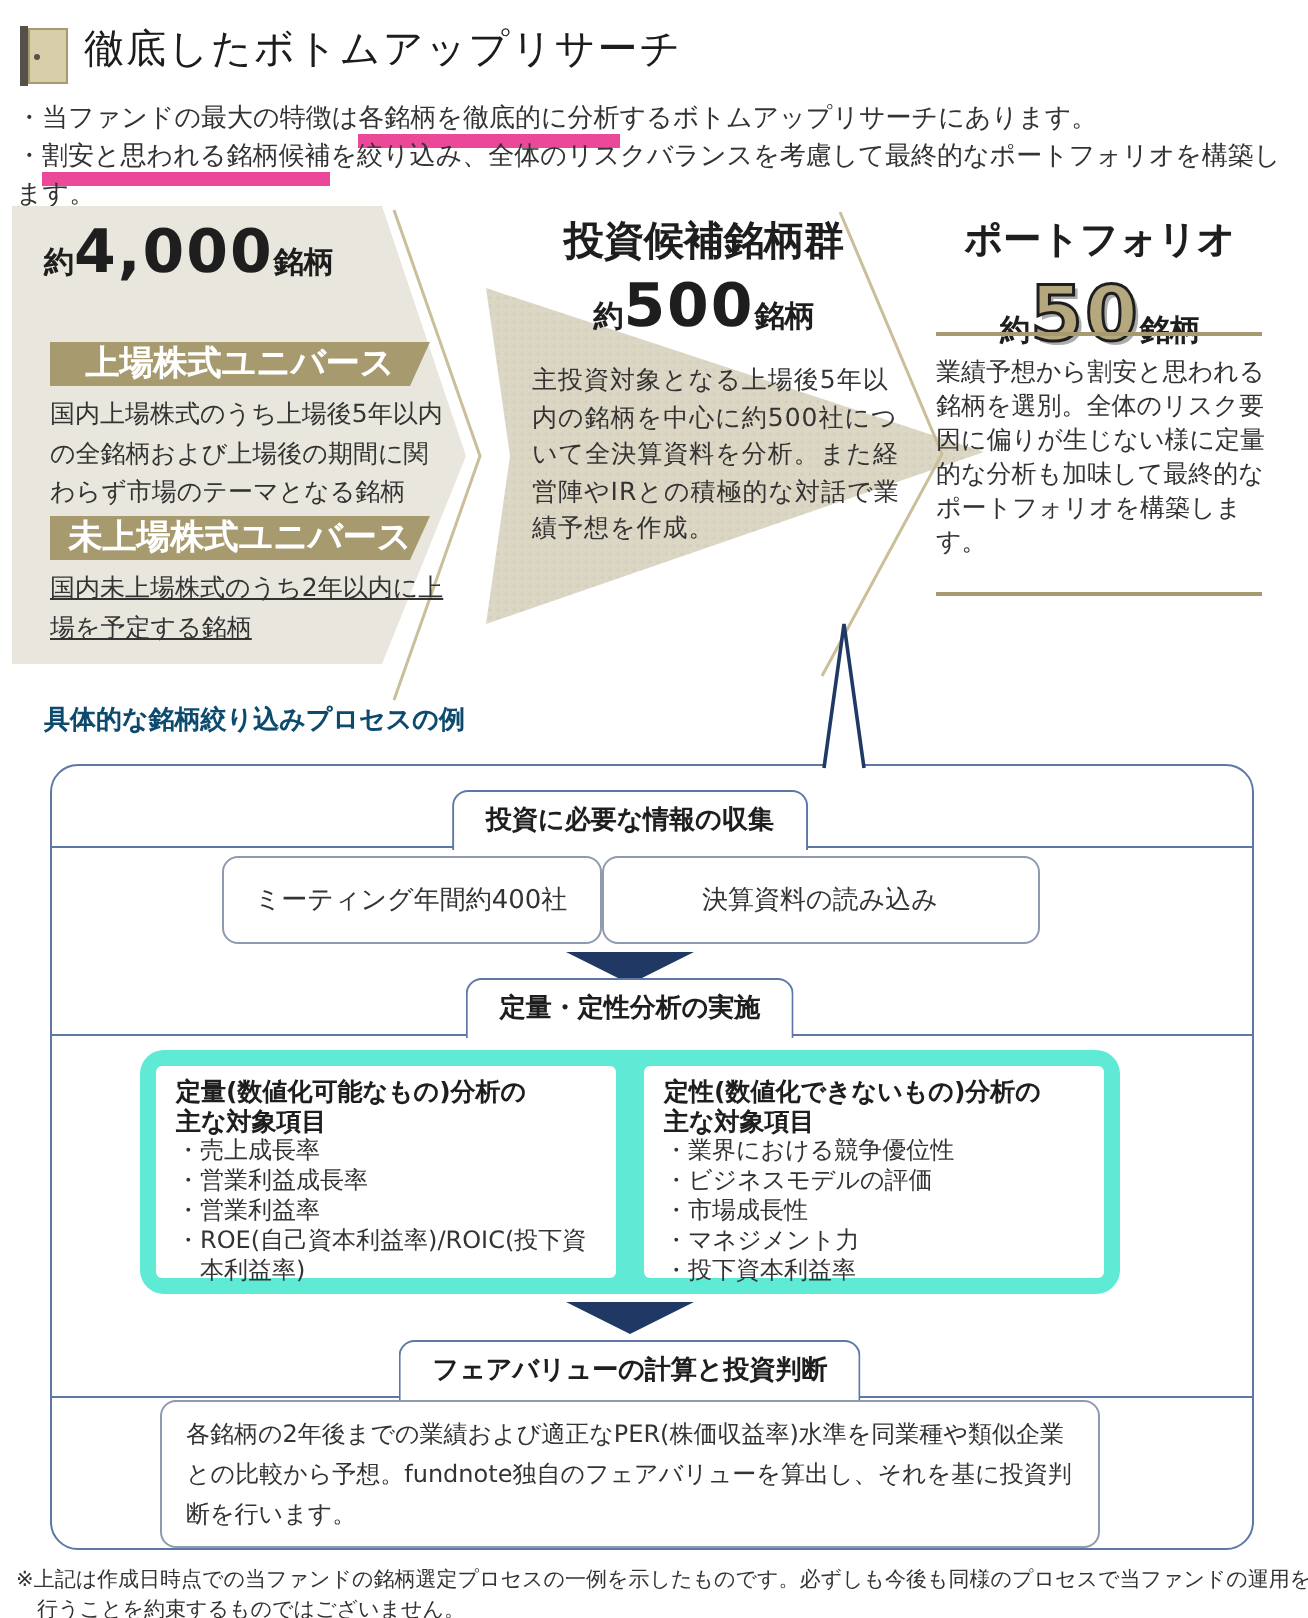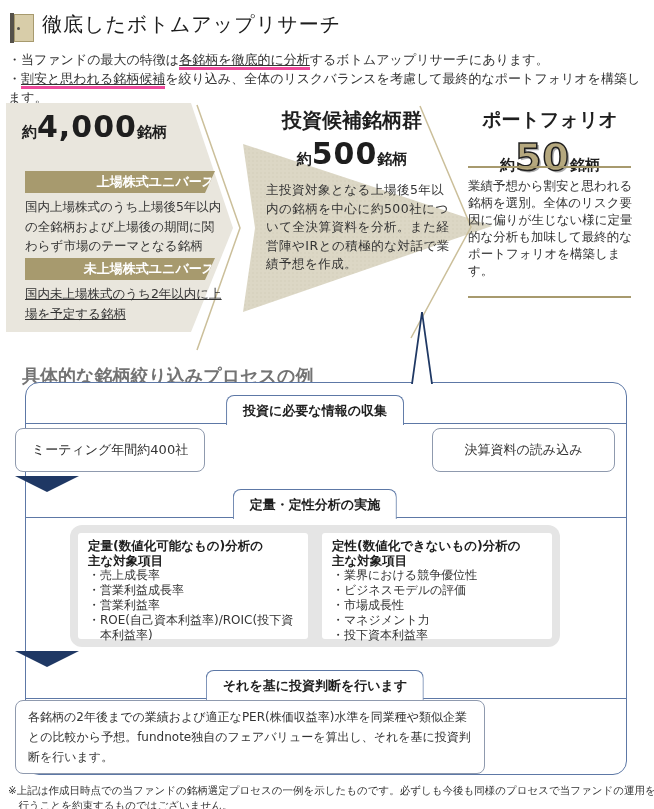--- a/index.html
+++ b/index.html
@@ -10,74 +10,74 @@
   }
   .abs{position:absolute;}
 
   
   .door-icon{left:10px;top:13px;width:27px;height:30px;}
   .door-bar{position:absolute;left:0;top:0;width:4px;height:30px;background:#55514a;}
   .door-panel{position:absolute;left:4px;top:1px;width:20px;height:28px;background:#d8cda9;border:1px solid #a79a6e;box-sizing:border-box;}
   .door-knob{position:absolute;left:7px;top:14px;width:3px;height:3px;border-radius:50%;background:#55514a;}
   .page-title{left:42px;top:11px;font-size:20px;font-weight:500;color:#1c1c1c;letter-spacing:1px;}
   .bullets{left:8px;top:50px;width:640px;font-size:13px;line-height:19px;color:#333;}
-  .u{border-bottom:3px solid #ec4899;text-decoration:underline;}
+  .u{border-bottom:7px solid #ec4899;}
 
   
   .diagram-svg{left:0;top:100px;}
   .col-title{font-weight:bold;color:#1e1e1e;}
   .c1-title{left:22px;top:107px;width:210px;font-size:20px;}
   .numline{margin-top:2px;}
   .num-s{font-size:15px;font-weight:bold;color:#1e1e1e;}
   .num-b{font-size:30px;font-weight:700;color:#1e1e1e;letter-spacing:1px;}
   .badge{left:25px;width:190px;height:22px;line-height:22px;background:#a79a6e;color:#fff;
-         font-size:13px;font-weight:bold;text-align:right;
+         font-size:17px;font-weight:bold;text-align:center;
          clip-path:polygon(0 0,100% 0,calc(100% - 10px) 100%,0 100%);}
   .badge1{top:171px;}
   .badge2{top:258px;}
   .body-txt{font-size:12.5px;color:#333;}
   .c1-txt1{left:25px;top:197px;width:198px;line-height:19.5px;}
   .c1-txt2{left:25px;top:284px;width:198px;line-height:19.5px;text-decoration:underline;}
   .c2-title{left:252px;top:107px;width:200px;font-size:20px;text-align:center;}
   .c2-txt{left:266px;top:181px;width:184px;line-height:18.5px;letter-spacing:.5px;}
   .c3-title{left:468px;top:107px;width:164px;font-size:19px;text-align:center;}
   .num-xl{font-size:38px;font-weight:bold;color:#b5a87e;
           -webkit-text-stroke:1.5px #1e1e1e;text-shadow:2px 2px 0 rgba(70,70,70,.45);letter-spacing:1px;}
   .rule{left:468px;width:163px;height:2px;background:#a79a6e;}
   .rule1{top:166px;}
   .rule2{top:296px;}
   .c3-txt{left:468px;top:177px;width:168px;line-height:17px;}
 
   
-  .process-label{left:22px;top:364px;font-size:18px;font-weight:bold;color:#737373;}
+  .process-label{left:22px;top:351px;font-size:13px;font-weight:bold;color:#0c4a6e;}
   .big-container{left:25px;top:382px;width:602px;height:393px;border:1.5px solid #5d78a6;border-radius:14px;box-sizing:border-box;background:#fff;z-index:1;padding-left:16px;}
   .funnel-tri{left:402px;top:308px;z-index:3;}
 
   .stage-header{position:absolute;left:0;right:0;height:30px;}
   .stage-line{position:absolute;left:0;right:0;bottom:0;border-bottom:1.5px solid #5d78a6;}
   .stage-tab{position:absolute;bottom:-1px;left:50%;transform:translateX(calc(-50% - 11px));
              background:#fff;border:1.5px solid #5d78a6;border-bottom:none;border-radius:8px 8px 0 0;
              padding:0 16px;height:29px;line-height:29px;font-size:13px;font-weight:bold;color:#1e1e1e;white-space:nowrap;z-index:2;}
   .sh1{top:11px;}
   .sh2{top:110px;height:25px;}
   .sh3{top:288px;height:28px;}
 
-  .row-center{position:absolute;left:0;right:0;display:flex;justify-content:space-between;transform:translateX(-11px);}
+  .row-center{position:absolute;left:0;right:0;display:flex;justify-content:center;transform:translateX(-11px);}
   .info-row{top:45px;}
   .info-box{border:1px solid #8f9aae;border-radius:8px;background:#fff;height:44px;
             display:flex;align-items:center;justify-content:center;font-size:13px;color:#333;box-sizing:border-box;}
   .ib1{width:190px;}
-  .ib2{width:183px;}
+  .ib2{width:219px;}
 
   .down-arrow{width:0;height:0;border-left:32px solid transparent;border-right:32px solid transparent;border-top:16px solid #1f3864;}
   .ar1{top:93px;}
   .ar2{top:268px;}
 
   .gold-wrap{position:absolute;top:142px;left:50%;transform:translateX(calc(-50% - 11px));
-             width:490px;height:122px;background:#e5e5e5;border-radius:12px;box-sizing:border-box;
+             width:490px;height:122px;background:#5eead4;border-radius:12px;box-sizing:border-box;
              padding:8px;display:flex;gap:14px;}
   .gold-box{flex:1;background:#fff;border-radius:3px;padding:5px 10px;box-sizing:border-box;font-size:12px;line-height:15px;color:#333;}
   .gold-box h4{margin:0;font-size:12.5px;line-height:15px;color:#1e1e1e;}
   .gold-box ul{margin:0;padding:0;list-style:none;}
   .gold-box li{padding-left:1em;text-indent:-1em;}
 
   .fv-row{top:317px;}
   .fv-box{width:470px;border:1px solid #8f9aae;border-radius:8px;background:#fff;box-sizing:border-box;
           padding:6px 12px;font-size:12px;line-height:20px;color:#333;}
 
@@ -178,21 +178,21 @@
         <li>・投下資本利益率</li>
       </ul>
     </div>
   </div>
   <div class="row-center ar2">
     <div class="down-arrow"></div>
   </div>
 
   <div class="stage-header sh3">
     <div class="stage-line"></div>
-    <div class="stage-tab">それを基に投資判断を行います</div>
+    <div class="stage-tab">フェアバリューの計算と投資判断</div>
   </div>
   <div class="row-center fv-row">
     <div class="fv-box">各銘柄の2年後までの業績および適正なPER(株価収益率)水準を同業種や類似企業との比較から予想。fundnote独自のフェアバリューを算出し、それを基に投資判断を行います。</div>
   </div>
 
 </div>
 
 <div class="abs footnote"><span>※</span><span>上記は作成日時点での当ファンドの銘柄選定プロセスの一例を示したものです。必ずしも今後も同様のプロセスで当ファンドの運用を行うことを約束するものではございません。</span></div>
 
 </body></html>

